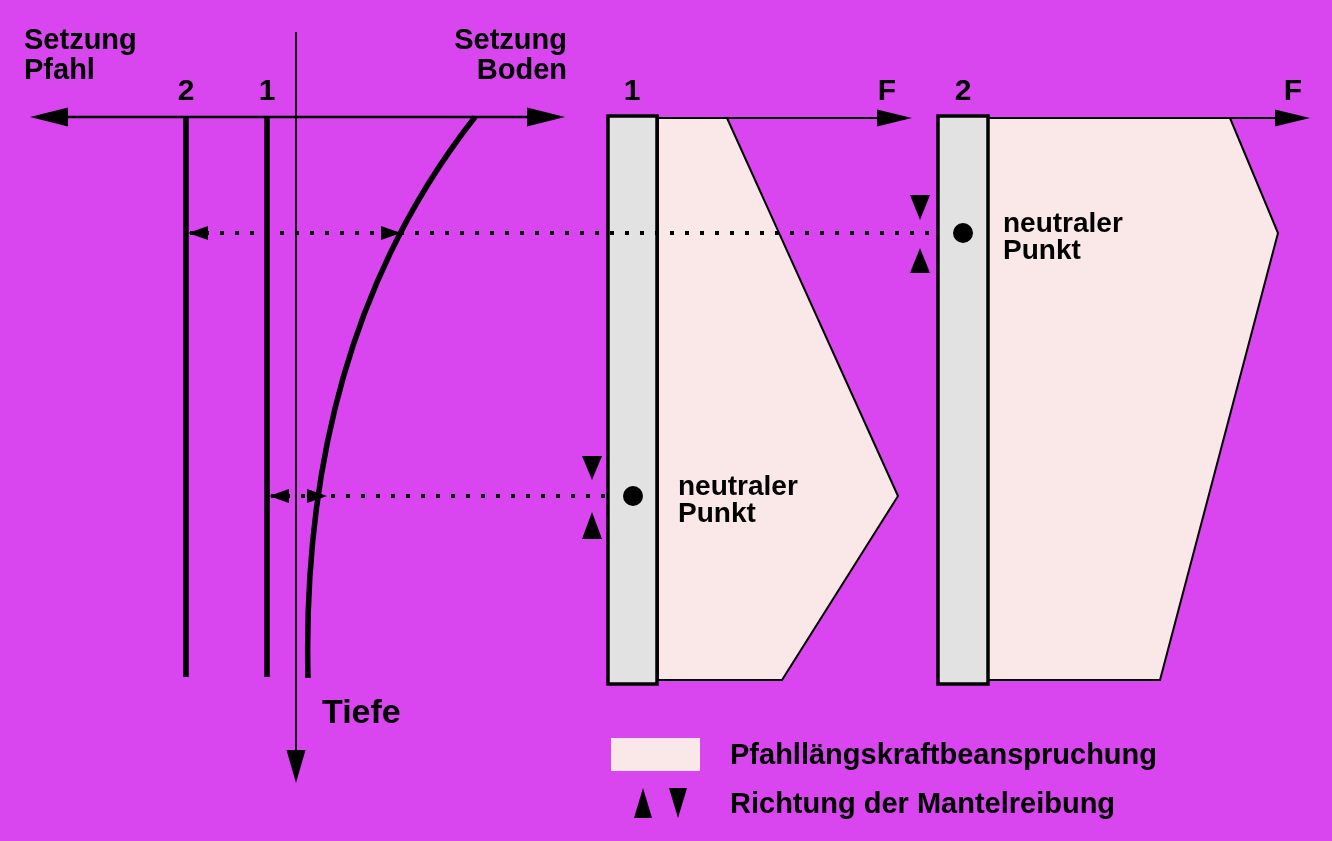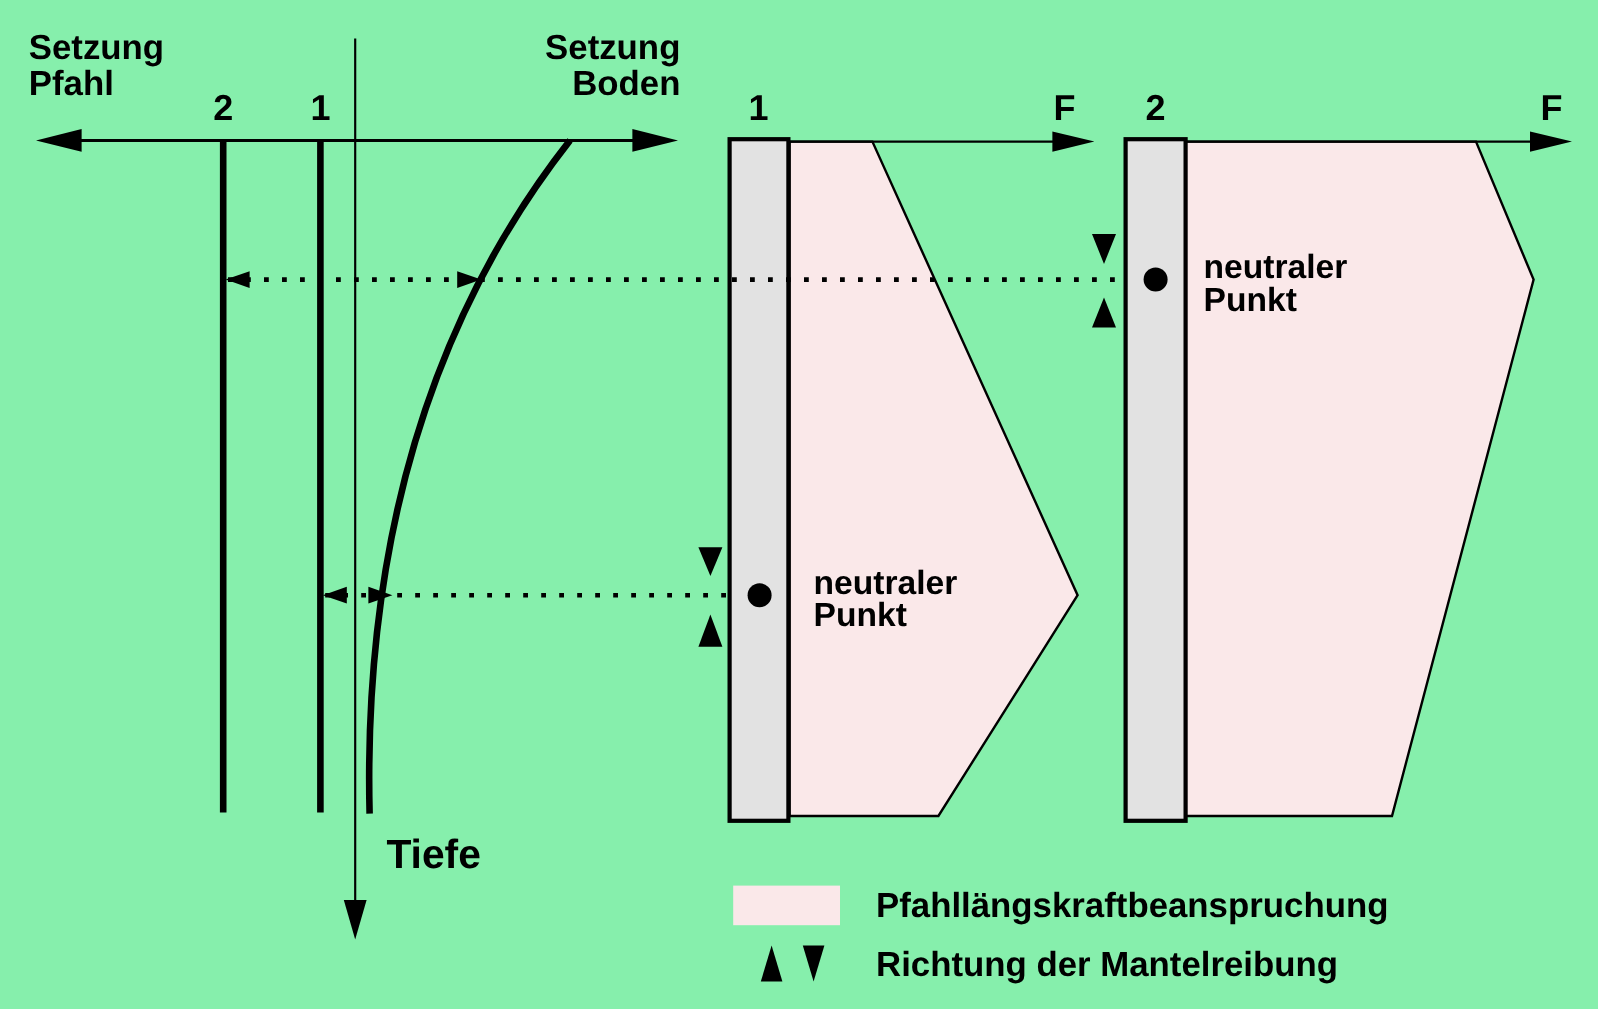--- a/index.html
+++ b/index.html
@@ -1,16 +1,16 @@
 <!DOCTYPE html>
 <html style="--color-ink: #000000; --color-pink: #fae8e9; --color-gray: #e2e2e2;"><head>
 <meta charset="utf-8">
 <style>
   html,body{margin:0;padding:0;background:#ffffff;}
-  .stage{width:1332px;height:841px;position:relative;background:#86efac;}
+  .stage{width:1332px;height:841px;position:relative;background:#d946ef;}
   svg{display:block;}
   .lbl{
     font-family:"Liberation Sans", sans-serif;
     font-weight:700;
     fill:var(--color-ink,#000);
   }
   .fs29{font-size:29px;}
   .fs30{font-size:30px;}
   .fs28{font-size:28px;}
   .fs34{font-size:34px;}

